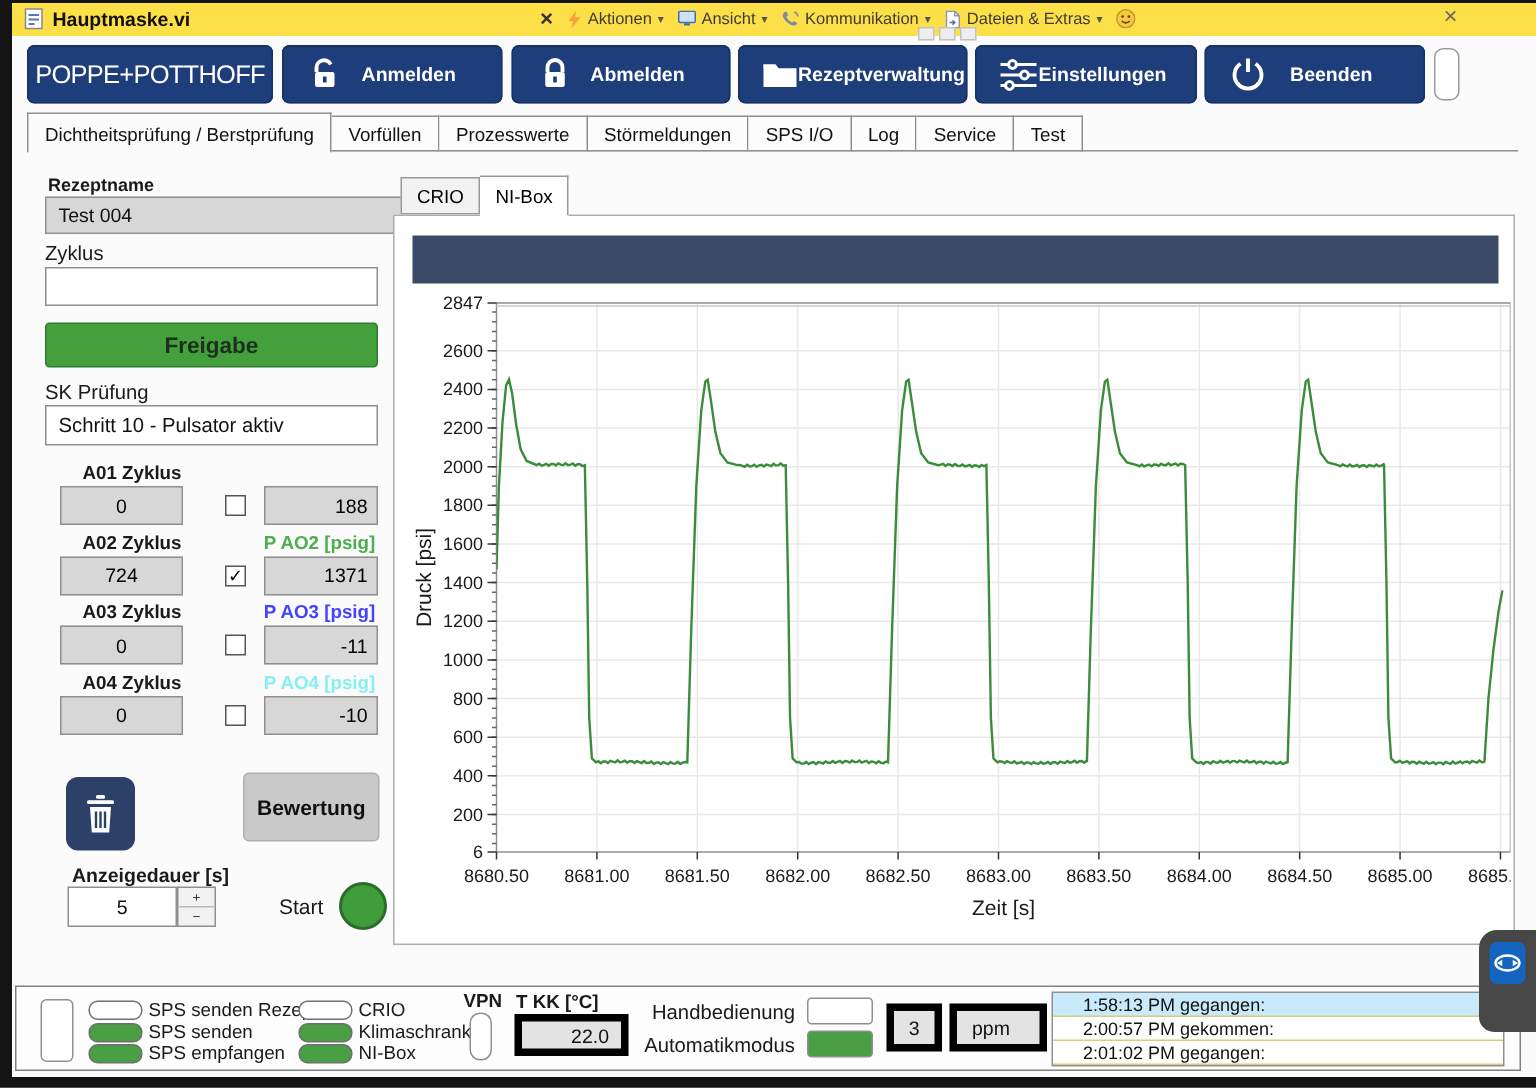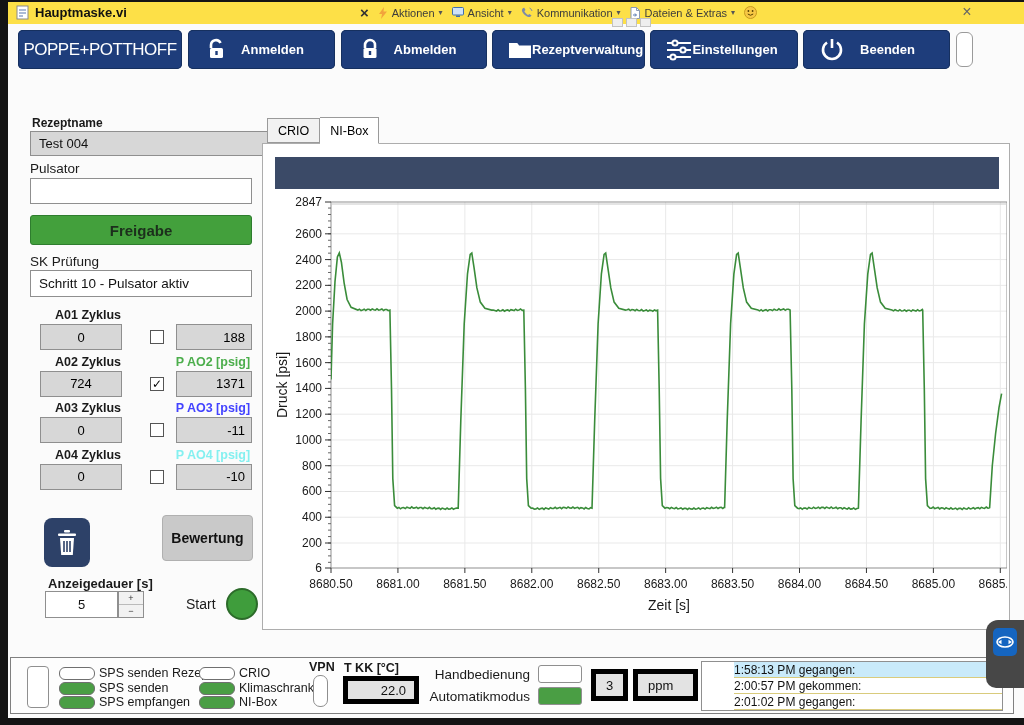--- a/index.html
+++ b/index.html
@@ -61,21 +61,21 @@
 
   
   .statusbar { position:absolute; left:2px; top:655px; width:1004px; height:57px; background:#fdfdfd; border:1px solid #808080; }
   .sb-lbl { position:absolute; font-size:12.5px; color:#1a1a1a; }
   .led-pill { position:absolute; width:36px; height:13px; border-radius:6px; border:1px solid #6f6f6f; }
   .led-label { position:absolute; font-size:12.5px; color:#1a1a1a; }
   .v-ind { position:absolute; background:#fff; border:1px solid #8f8f8f; border-radius:7px; }
   .mode-pill { position:absolute; width:44px; height:18px; border-radius:3px; border:1px solid #8f8f8f; }
   .sb-box { position:absolute; border:5px solid #000000; background:#e3e3e3; font-size:13px; color:#111; display:flex; align-items:center; }
   .eventlog { position:absolute; left:690px; top:3px; width:302px; height:50px; background:#fff; border:1px solid #8f8f8f; overflow:hidden; }
-  .log-row { height:16px; line-height:16px; font-size:12px; color:#111; padding-left:0; border-bottom:1px solid #d9cb7c; cursor:pointer;margin-left:32px; }
+  .log-row { height:16px; line-height:16px; font-size:12px; color:#111; padding-left:20px; border-bottom:1px solid #d9cb7c; cursor:pointer; }
   .log-row.sel { background:#c9eafa; }
   .tv-dock { position:absolute; left:978px; top:618px; width:38px; height:68px; background:#474747; border-radius:12px 0 0 10px; z-index:5; display:flex; justify-content:center; padding-top:8px; cursor:pointer; }
   .tv-logo { width:24px; height:28px; background:#1565c0; border-radius:5px; display:flex; align-items:center; justify-content:center; }
 </style>
 </head>
 <body>
 
 <div class="window">
 
   <div class="titlebar">
@@ -190,25 +190,26 @@
       <svg width="22" height="24" viewBox="0 0 22 24">
           <path d="M6 4.5 A9 9 0 1 0 16 4.5" fill="none" stroke="#fff" stroke-width="2.6"></path>
           <line x1="11" y1="1" x2="11" y2="10" stroke="#fff" stroke-width="2.6"></line>
         </svg>
     </span>
     <span class="tlabel">Beenden</span>
   </div>
 
   <div class="pill-ind"></div>
 
+  <div class="tabstrip" id="tabstrip"><div class="tab active">Dichtheitsprüfung / Berstprüfung</div><div class="tab">Vorfüllen</div><div class="tab">Prozesswerte</div><div class="tab">Störmeldungen</div><div class="tab">SPS I/O</div><div class="tab">Log</div><div class="tab">Service</div><div class="tab">Test</div></div>
 
   <span class="lbl b" style="left:24px;top:114px;">Rezeptname</span>
   <div class="field gray" style="left:22px;top:129px;width:258px;height:25px;padding-left:8px;">Test 004</div>
 
-  <span class="lbl" style="left:22px;top:159px;font-size:13.5px;">Pulsator</span>
+  <span class="lbl" style="left:22px;top:159px;font-size:13.5px;">Zyklus</span>
   <input class="field white" style="left: 22px; top: 176px; width: 222px; height: 26px; padding-left: 8px; position: absolute;" value="">
 
   <div class="btn-freigabe">Freigabe</div>
 
   <span class="lbl" style="left:22px;top:252px;font-size:13.5px;">SK Prüfung</span>
   <div class="field white" style="left:22px;top:268px;width:222px;height:27px;padding-left:8px;font-size:13.5px;">Schritt 10 - Pulsator aktiv</div>
 
   <div id="channels">
       <div class="chan-row">
         <span class="zlbl" style="left:30px;top:306px;">A01 Zyklus</span>

